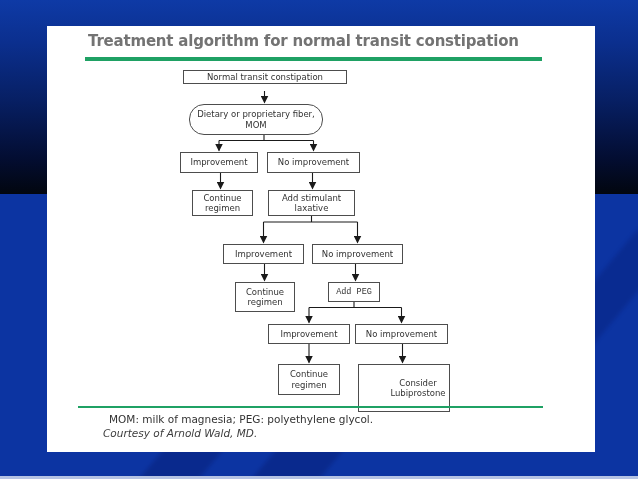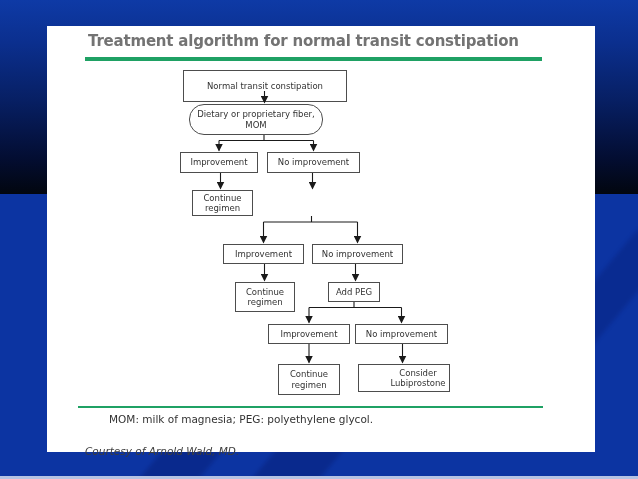--- a/index.html
+++ b/index.html
@@ -52,59 +52,61 @@
   
   .footnote-line {
     position:absolute; left:31px; top:380px; width:465px; height:2px;
     background:#1fa164;
   }
   .footnote {
     position:absolute; left:38px; top:387px; width:480px;
     font-size:10.5px; color:#333333;margin-left:24px;
   }
   .credit {
-    position:absolute; left:38px; top:401px; width:480px;
-    font-size:10.5px; font-style:italic; color:#3c3c3c;margin-top:18px;
+    position:absolute; left:56px; top:401px; width:480px;
+    font-size:10.5px; font-style:italic; color:#3c3c3c;
   }
 </style>
 </head>
 <body>
 
 <div class="stage">
 
   <div class="bg-top"></div>
   <div class="bg-bottom">
     <div class="swoosh s1"></div>
     <div class="swoosh s2"></div>
     <div class="swoosh s3"></div>
   </div>
   <div class="bottom-strip"></div>
 
   <div class="card">
 
     <div class="page-title">Treatment algorithm for normal transit constipation</div>
     <div class="title-bar"></div>
 
-    <div class="node" style="left:136px; top:44px;  width:164px; height:32px;">Normal transit constipation</div>
+    <div class="node" style="left:136px; top:44px;  width:164px; height:14px;">Normal transit constipation</div>
     <div class="node" style="left:142px; top:78px;  width:134px; height:31px;border-radius:15px;">Dietary or proprietary fiber,
 MOM</div>
     <div class="node" style="left:133px; top:126px; width:78px;  height:21px;">Improvement</div>
     <div class="node" style="left:220px; top:126px; width:93px;  height:21px;">No improvement</div>
     <div class="node" style="left:145px; top:164px; width:61px;  height:26px;">Continue
 regimen</div>
+    <div class="node" style="left:221px; top:164px; width:87px;  height:26px;">Add stimulant
+laxative</div>
     <div class="node" style="left:176px; top:218px; width:81px;  height:20px;">Improvement</div>
     <div class="node" style="left:265px; top:218px; width:91px;  height:20px;">No improvement</div>
     <div class="node" style="left:188px; top:256px; width:60px;  height:30px;">Continue
 regimen</div>
-    <div class="node" style="left:281px; top:256px; width:52px;  height:20px;">Add PEG</div>
+    <div class="node" style="left:281px; top:256px; width:52px;  height:20px;font-family:Liberation Mono, monospace;">Add PEG</div>
     <div class="node" style="left:221px; top:298px; width:82px;  height:20px;">Improvement</div>
     <div class="node" style="left:308px; top:298px; width:93px;  height:20px;">No improvement</div>
     <div class="node" style="left:231px; top:338px; width:62px;  height:31px;">Continue
 regimen</div>
-    <div class="node" style="left:311px; top:338px; width:92px;  height:28px;padding-left:28px;">Consider
+    <div class="node" style="left:311px; top:338px; width:92px;  height:48px;padding-left:28px;">Consider
 Lubiprostone</div>
 
     <svg class="connectors" viewBox="0 0 548 426">
       <defs>
         <marker id="arrow" viewBox="0 0 8 8" refX="7" refY="4" markerWidth="8" markerHeight="8" markerUnits="userSpaceOnUse" orient="auto">
           <path d="M0,0 L8,4 L0,8 Z" fill="#1a1a1a"></path>
         </marker>
       </defs>
       <g stroke="#1a1a1a" stroke-width="1.1" fill="none">
         <path d="M217.5,65 V76.5" marker-end="url(#arrow)"></path>

